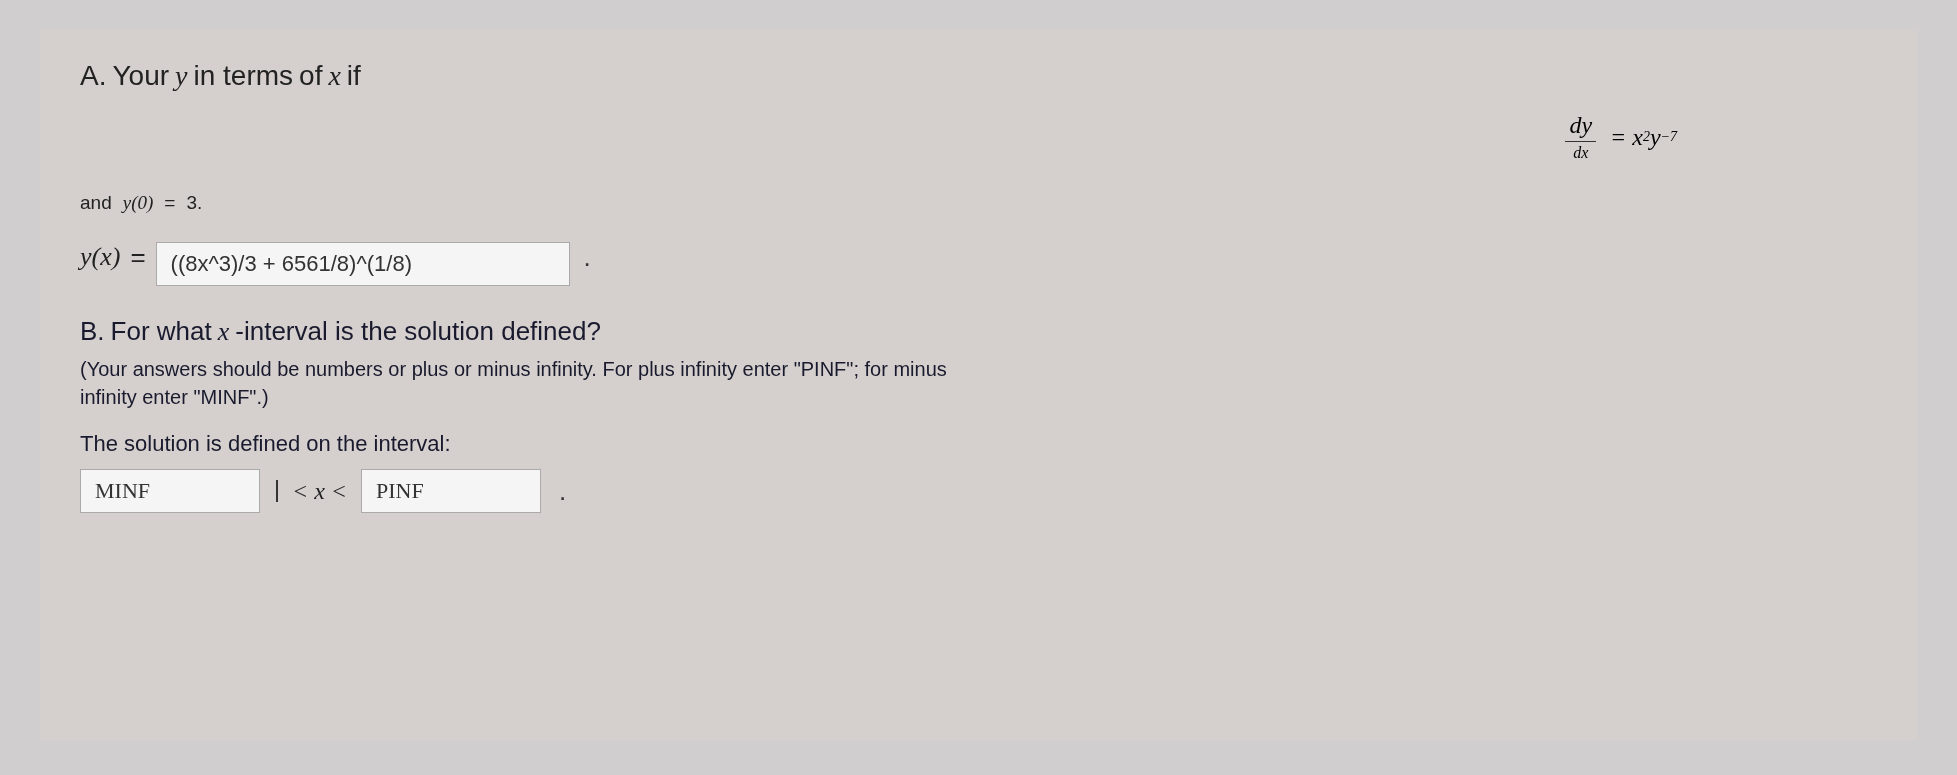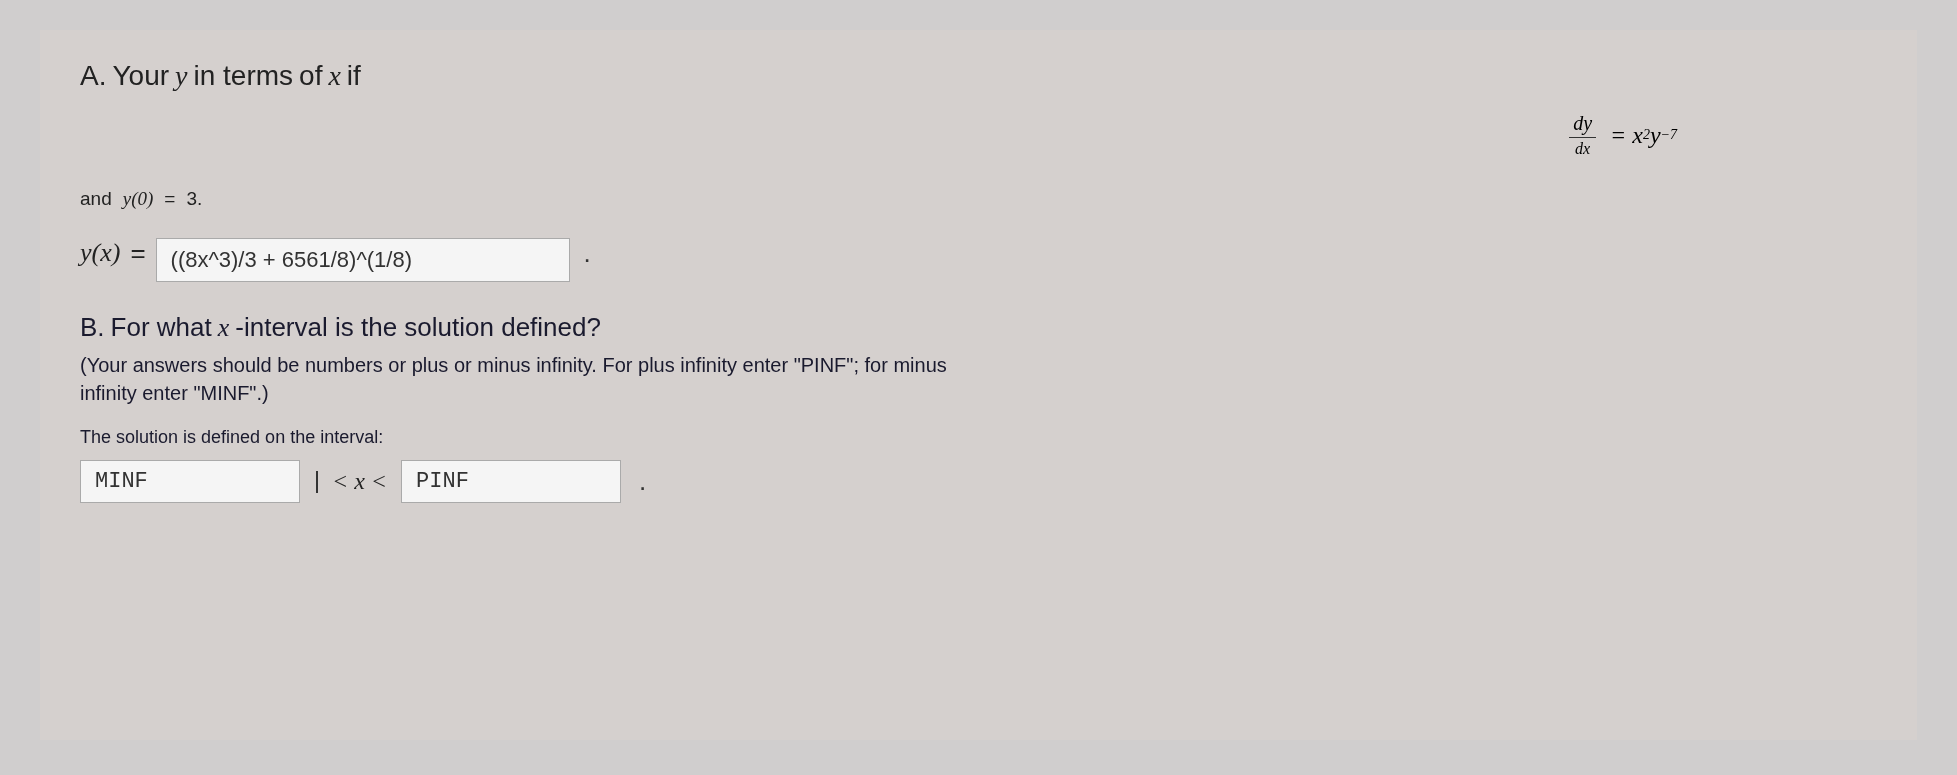--- a/index.html
+++ b/index.html
@@ -67,21 +67,21 @@
       vertical-align: middle;
       font-style: italic;
       font-family: Georgia, serif;
       font-size: 22px;
       margin-right: 8px;
     }
 
     .fraction-num {
       border-bottom: 1.5px solid #333;
       padding: 0 4px 2px 4px;
-      font-size: 20px;
+      font-size: 24px;
     }
 
     .fraction-den {
       padding: 2px 4px 0 4px;
       font-size: 16px;
     }
 
     .equation-rhs {
       font-style: italic;
       font-family: Georgia, serif;
@@ -140,40 +140,40 @@
 
     .section-b-subtitle {
       font-size: 20px;
       color: #1a1a2e;
       margin-bottom: 20px;
       max-width: 900px;
       line-height: 1.4;
     }
 
     .interval-label {
-      font-size: 18px;
+      font-size: 22px;
       color: #1a1a2e;
       margin-bottom: 12px;
     }
 
     .interval-row {
       display: flex;
       align-items: center;
       gap: 14px;
     }
 
     .interval-input {
       border: 1px solid #aaa;
       background: #f5f5f5;
       padding: 8px 14px;
       font-size: 22px;
-      width: 220px;
+      width: 180px;
       color: #333;
       outline: none;
-      font-family: Liberation Mono, monospace;
+      font-family: Liberation Serif, serif;
     }
 
     .interval-symbol {
       font-size: 24px;
       color: #222;
       font-style: italic;
       font-family: Georgia, serif;
       display: flex;
       align-items: center;
       gap: 10px;

